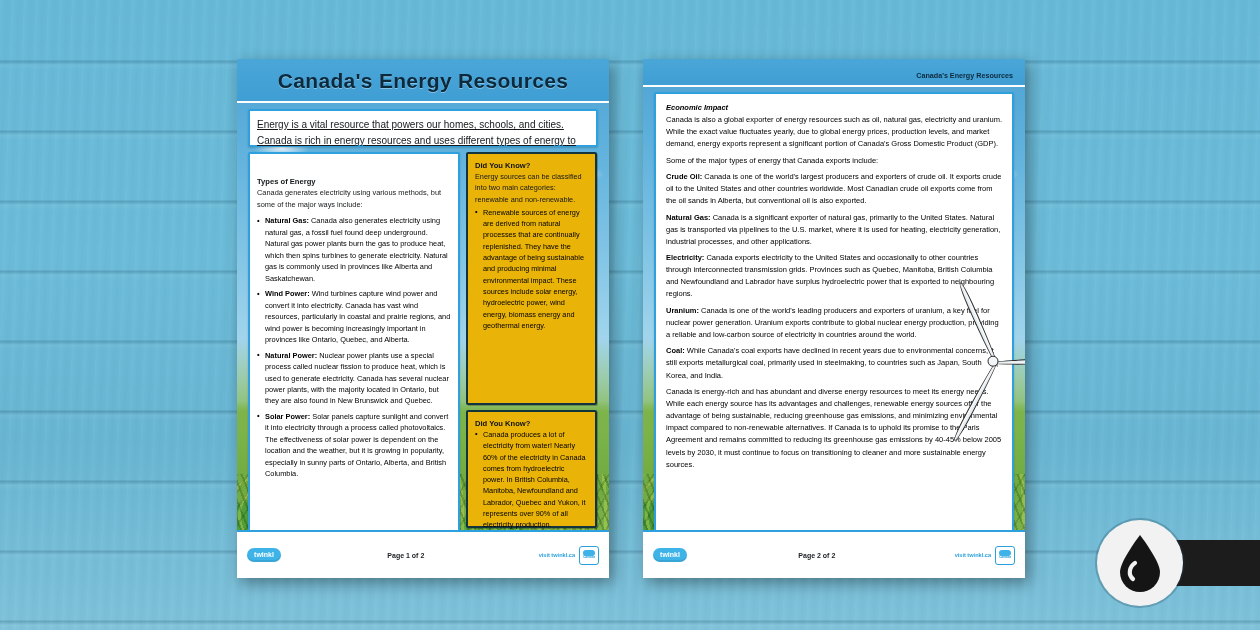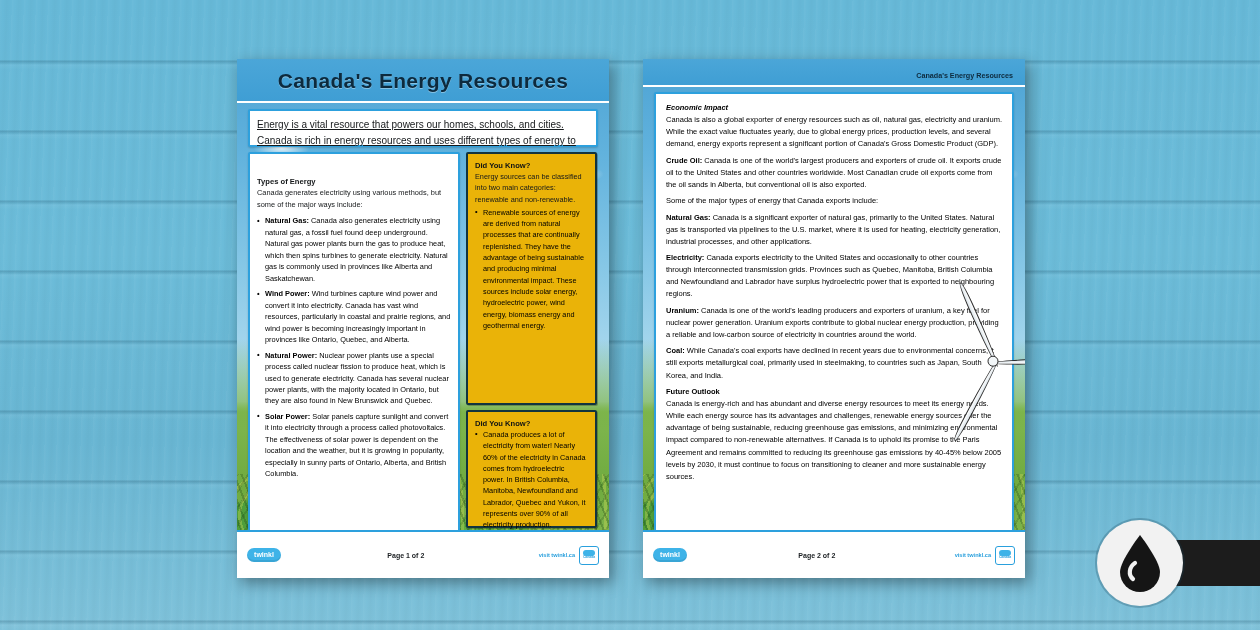--- a/index.html
+++ b/index.html
@@ -258,28 +258,27 @@
         <div class="hub"></div>
       </div>
 
       <div class="hdr-band" style="height:28px;">
         <div class="hdr-right" style="font-size:7.2px;">Canada's Energy Resources</div>
       </div>
 
       <div class="white-card" style="left:11px; top:33px; width:360px; height:442px; padding:8px 10px;">
         <div id="p2-body" style="font-size:7.5px; line-height:1.62;">
             <div class="para" style="font-weight: 800; margin-bottom: 0px; font-style: italic;">Economic Impact</div>
-            <div class="para">Canada is also a global exporter of energy resources such as oil, natural gas, electricity and uranium. While the exact value fluctuates yearly, due to global energy prices, production levels, and several demand, energy exports represent a significant portion of Canada's Gross Domestic Product (GDP).</div>
+            <div class="para">Canada is also a global exporter of energy resources such as oil, natural gas, electricity and uranium. While the exact value fluctuates yearly, due to global energy prices, production levels, and market demand, energy exports represent a significant portion of Canada's Gross Domestic Product (GDP).</div>
+            <div class="para">Some of the major types of energy that Canada exports include:</div>
             <div class="para"><span class="lead">Crude Oil:</span> Canada is one of the world's largest producers and exporters of crude oil. It exports crude oil to the United States and other countries worldwide. Most Canadian crude oil exports come from the oil sands in Alberta, but conventional oil is also exported.</div>
-            <div class="para">Some of the major types of energy that Canada exports include:</div>
             <div class="para"><span class="lead">Natural Gas:</span> Canada is a significant exporter of natural gas, primarily to the United States. Natural gas is transported via pipelines to the U.S. market, where it is used for heating, electricity generation, industrial processes, and other applications.</div>
             <div class="para"><span class="lead">Electricity:</span> Canada exports electricity to the United States and occasionally to other countries through interconnected transmission grids. Provinces such as Quebec, Manitoba, British Columbia and Newfoundland and Labrador have surplus hydroelectric power that is exported to neighbouring regions.</div>
             <div class="para"><span class="lead">Uranium:</span> Canada is one of the world's leading producers and exporters of uranium, a key fuel for nuclear power generation. Uranium exports contribute to global nuclear energy production, providing a reliable and low-carbon source of electricity in countries around the world.</div>
             <div class="para"><span class="lead">Coal:</span> While Canada's coal exports have declined in recent years due to environmental concerns, it still exports metallurgical coal, primarily used in steelmaking, to countries such as Japan, South Korea, and India.</div>
-            <div class="para" style="font-weight: 800; margin-bottom: 0px;">Future Outlook</div>
             <div class="para">Canada is energy-rich and has abundant and diverse energy resources to meet its energy needs. While each energy source has its advantages and challenges, renewable energy sources offer the advantage of being sustainable, reducing greenhouse gas emissions, and minimizing environmental impact compared to non-renewable alternatives. If Canada is to uphold its promise to the Paris Agreement and remains committed to reducing its greenhouse gas emissions by 40-45% below 2005 levels by 2030, it must continue to focus on transitioning to cleaner and more sustainable energy sources.</div>
           </div>
       </div>
 
       <div class="footer" style="height:48px; padding:0 10px;">
         <div class="twinkl-cloud" style="font-size:7px; width:34px; height:14px; line-height:14px;">twinkl</div>
         <div class="footer-center" style="font-size:7px; margin-left:-8px;">Page 2 of 2</div>
         <div style="display:flex; align-items:center; gap:4px;">
           <span class="footer-link" style="font-size:5.6px;">visit twinkl.ca</span>
           <span class="footer-badge" style="width:20px; height:19px;">

